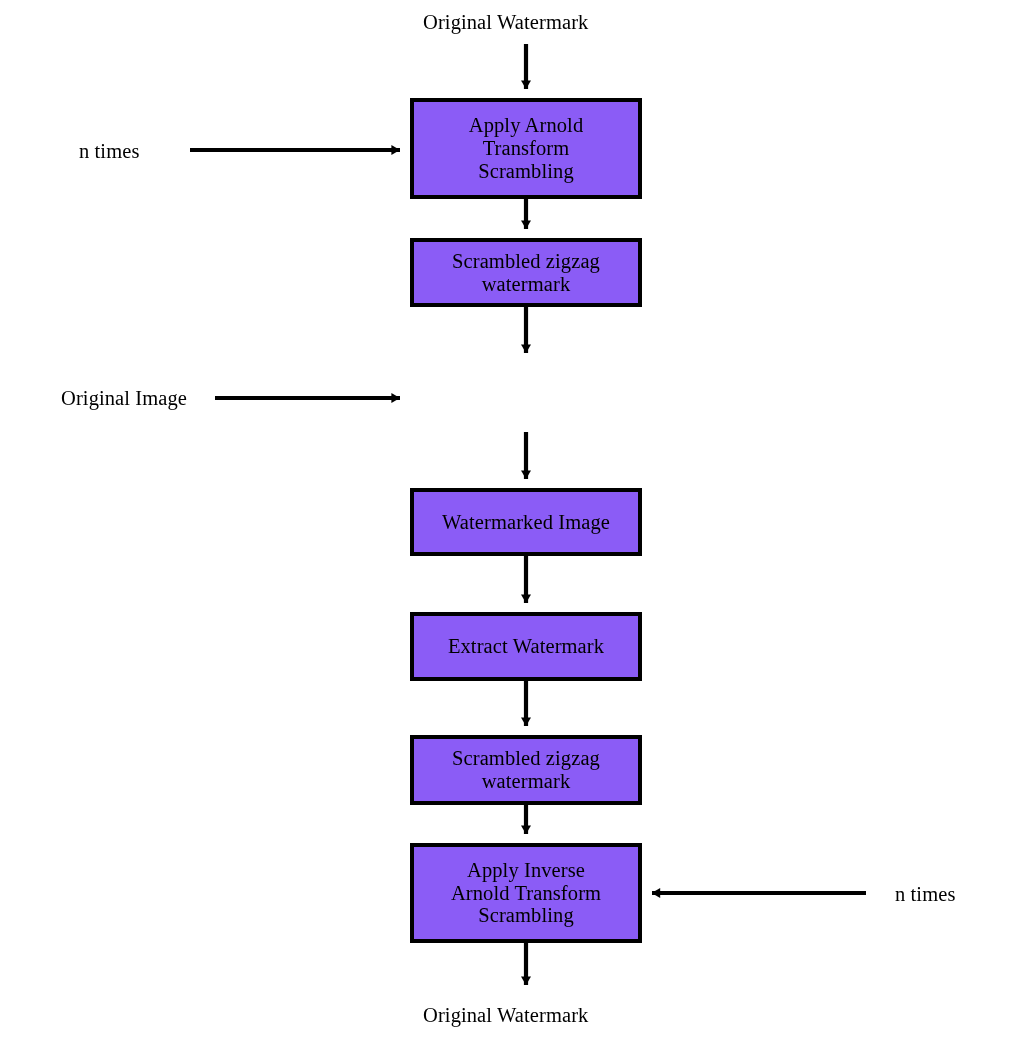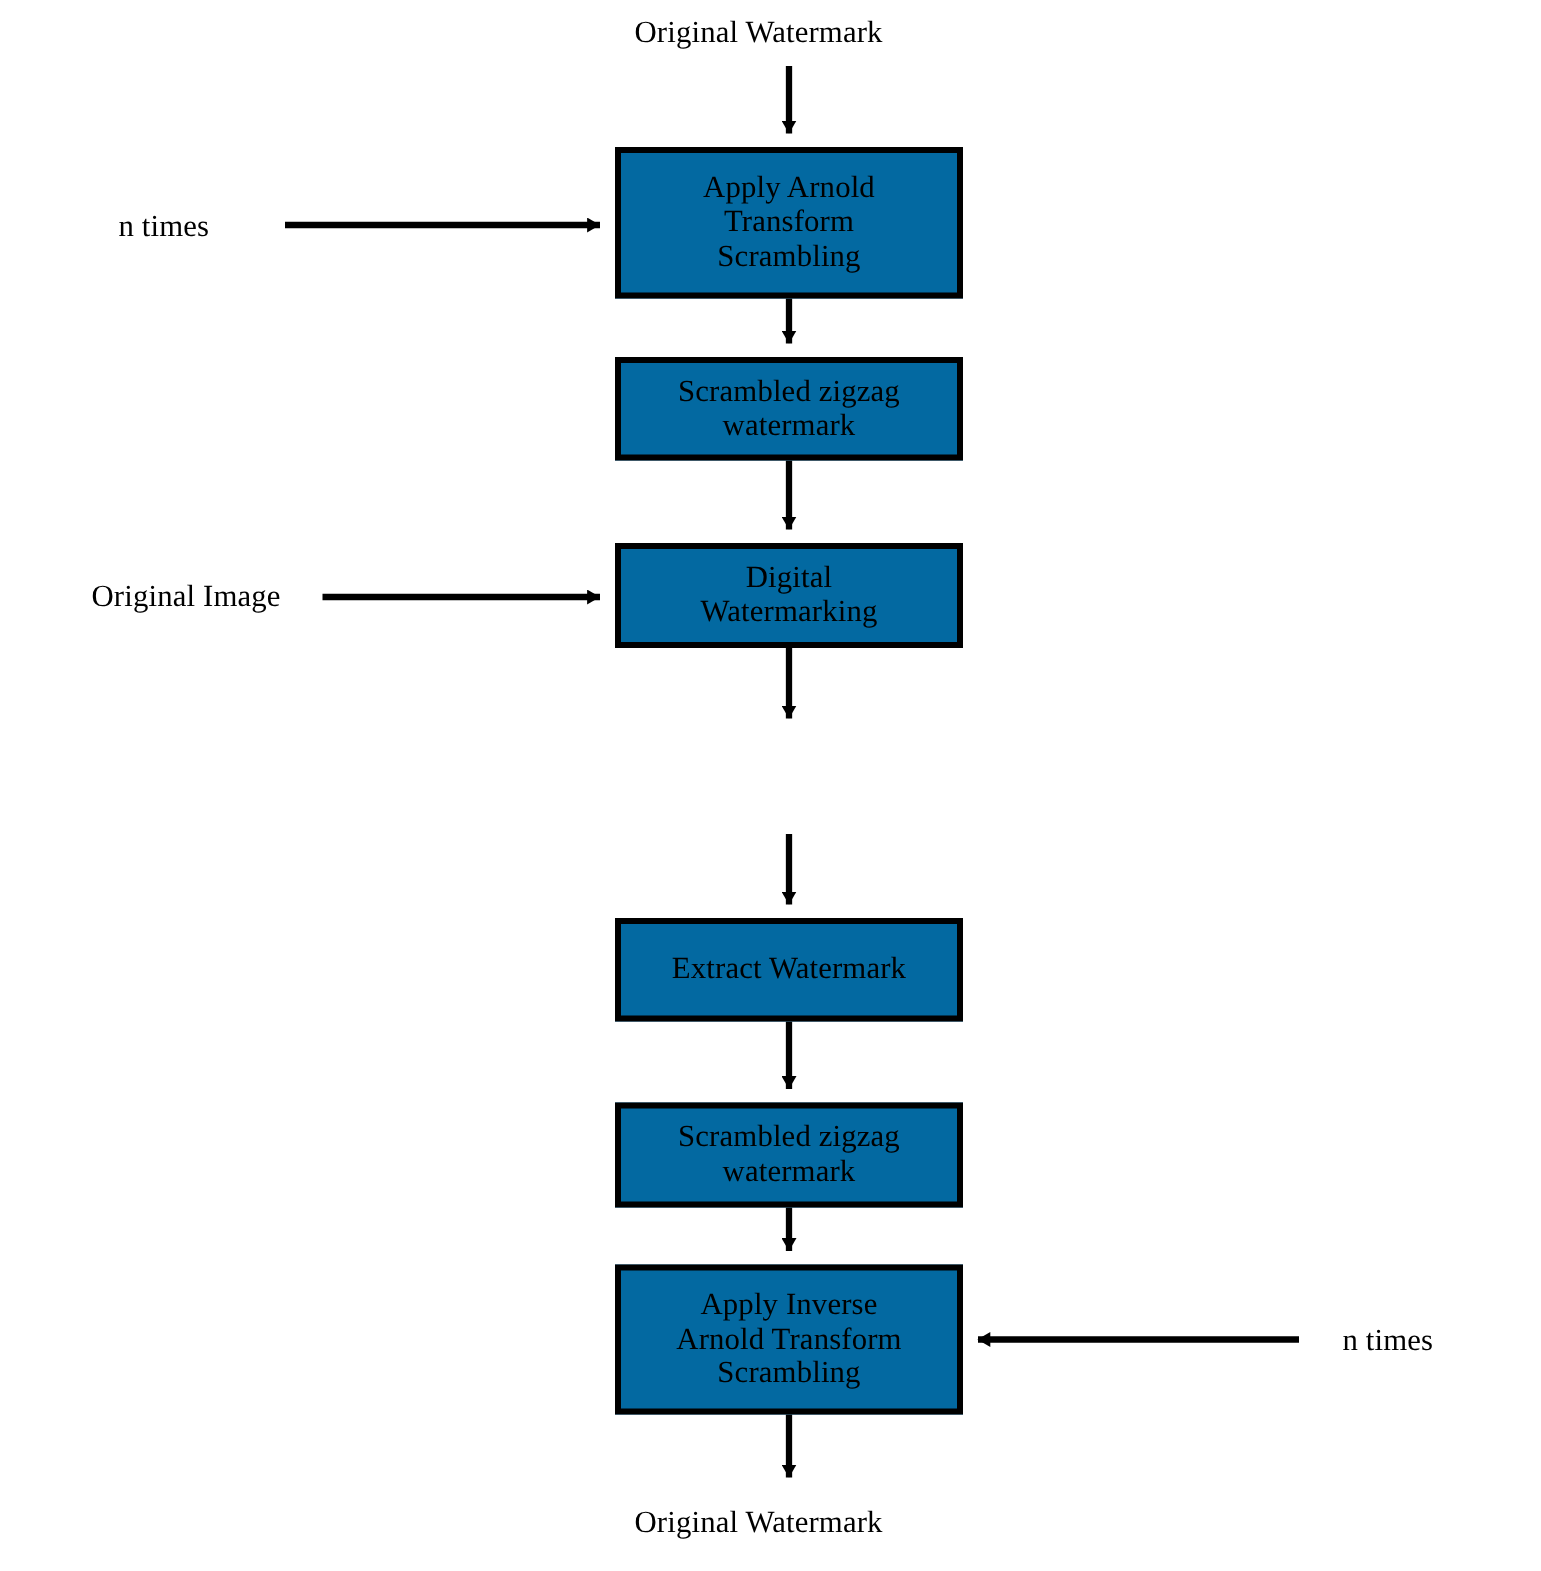--- a/index.html
+++ b/index.html
@@ -27,21 +27,21 @@
     left: 0; top: 0;
     width: 1027px;
     height: 1047px;
     overflow: visible;
   }
 
   
   .node {
     position: absolute;
     box-sizing: border-box;
-    background: #0369a1;
+    background: #8b5cf6;
     border: 4px solid #000000;
     display: flex;
     align-items: center;
     justify-content: center;
     text-align: center;
     line-height: 1.12;
     font-size: 20.5px;
     letter-spacing: 0.1px;
     white-space: pre-line;
     z-index: 3;
@@ -111,23 +111,22 @@
 
   <div class="label" style="left:423px; top:1005px;">Original Watermark</div>
 
   <div class="node" style="left:410px; top:98px; width:232px; height:101px;">Apply Arnold
 Transform
 Scrambling</div>
 
   <div class="node" style="left:410px; top:238px; width:232px; height:69px;">Scrambled zigzag
 watermark</div>
 
-  <div class="node" style="left:410px; top:362px; width:232px; height:70px;">Digital
-Watermarking</div>
 
+  <div class="node" style="left:410px; top:488px; width:232px; height:68px;">Watermarked Image</div>
 
   <div class="node" style="left:410px; top:612px; width:232px; height:69px;">Extract Watermark</div>
 
   <div class="node" style="left:410px; top:735px; width:232px; height:70px;">Scrambled zigzag
 watermark</div>
 
   <div class="node" style="left:410px; top:843px; width:232px; height:100px;">Apply Inverse
 Arnold Transform
 Scrambling</div>
 

